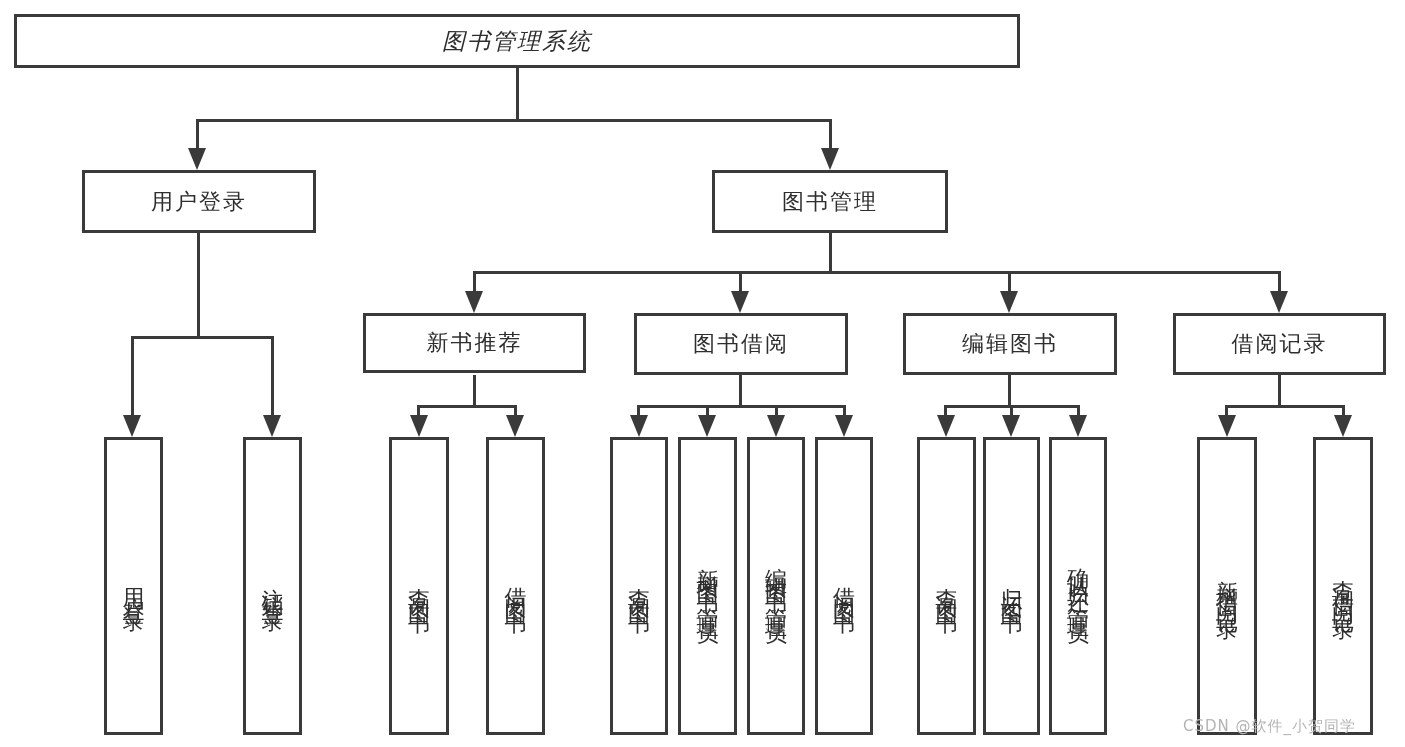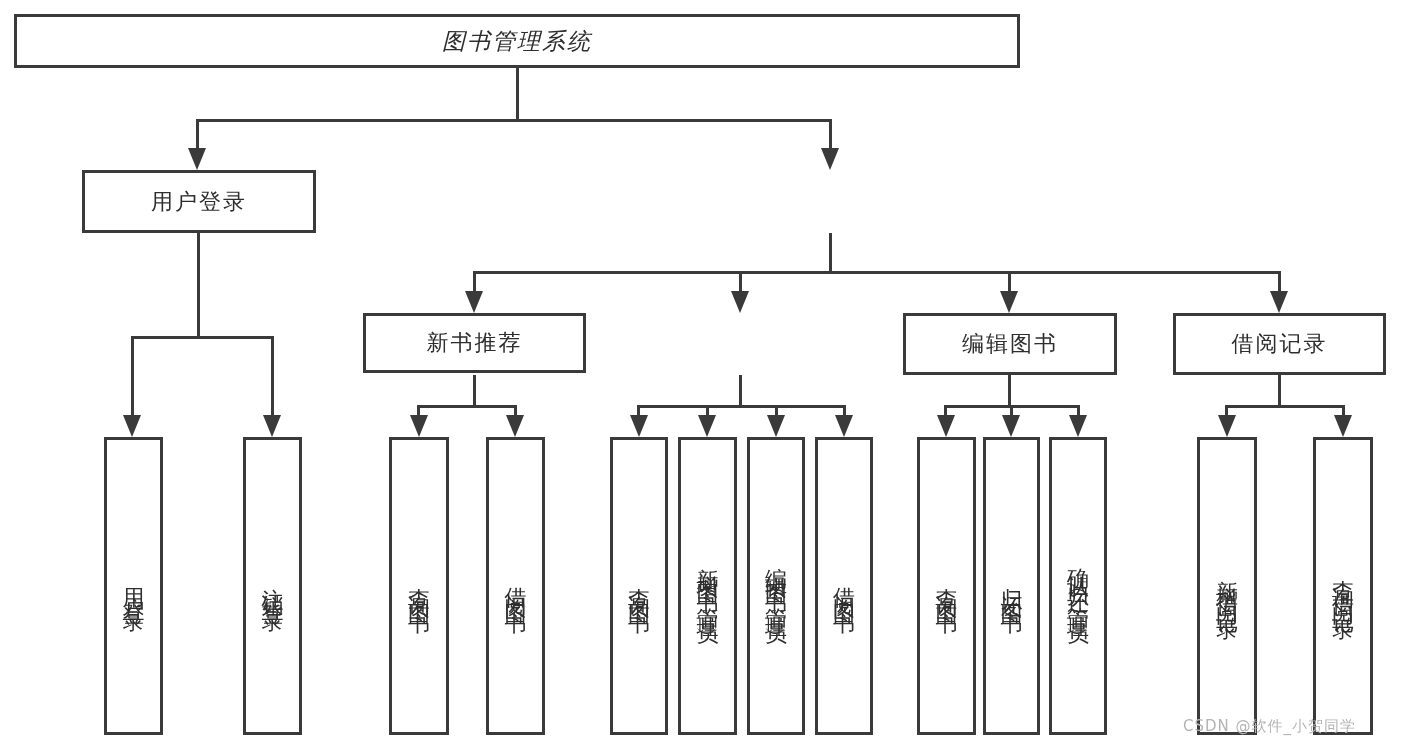--- a/index.html
+++ b/index.html
@@ -72,20 +72,23 @@
   <div class="vline" style="left:516px; top:67px; height:54px;"></div>
   <div class="hline" style="left:196px; top:119px; width:636px;"></div>
   <div class="vline" style="left:196px; top:119px; height:29px;"></div>
   <div class="arrow" style="left:188px; top:148px;"></div>
   <div class="vline" style="left:829px; top:119px; height:29px;"></div>
   <div class="arrow" style="left:821px; top:148px;"></div>
 
   <div class="box h" style="left:82px; top:170px; width:234px; height:63px;">
     <span>用户登录</span>
   </div>
+  <div class="box h" style="left:712px; top:170px; width:236px; height:63px;">
+    <span>图书管理</span>
+  </div>
 
   <div class="vline" style="left:197px; top:233px; height:106px;"></div>
   <div class="hline" style="left:131px; top:336px; width:143px;"></div>
   <div class="vline" style="left:131px; top:336px; height:80px;"></div>
   <div class="arrow" style="left:123px; top:415px;"></div>
   <div class="vline" style="left:271px; top:336px; height:80px;"></div>
   <div class="arrow" style="left:263px; top:415px;"></div>
 
   <div class="vline" style="left:829px; top:233px; height:41px;"></div>
   <div class="hline" style="left:473px; top:271px; width:808px;"></div>
@@ -93,20 +96,23 @@
   <div class="arrow" style="left:465px; top:291px;"></div>
   <div class="vline" style="left:739px; top:271px; height:21px;"></div>
   <div class="arrow" style="left:731px; top:291px;"></div>
   <div class="vline" style="left:1008px; top:271px; height:21px;"></div>
   <div class="arrow" style="left:1000px; top:291px;"></div>
   <div class="vline" style="left:1278px; top:271px; height:21px;"></div>
   <div class="arrow" style="left:1270px; top:291px;"></div>
 
   <div class="box h" style="left:363px; top:313px; width:223px; height:60px;">
     <span>新书推荐</span>
+  </div>
+  <div class="box h" style="left:634px; top:313px; width:214px; height:62px;">
+    <span>图书借阅</span>
   </div>
   <div class="box h" style="left:903px; top:313px; width:214px; height:62px;">
     <span>编辑图书</span>
   </div>
   <div class="box h" style="left:1173px; top:313px; width:213px; height:62px;">
     <span>借阅记录</span>
   </div>
 
   <div class="vline" style="left:473px; top:375px; height:33px;"></div>
   <div class="hline" style="left:417px; top:405px; width:100px;"></div>

